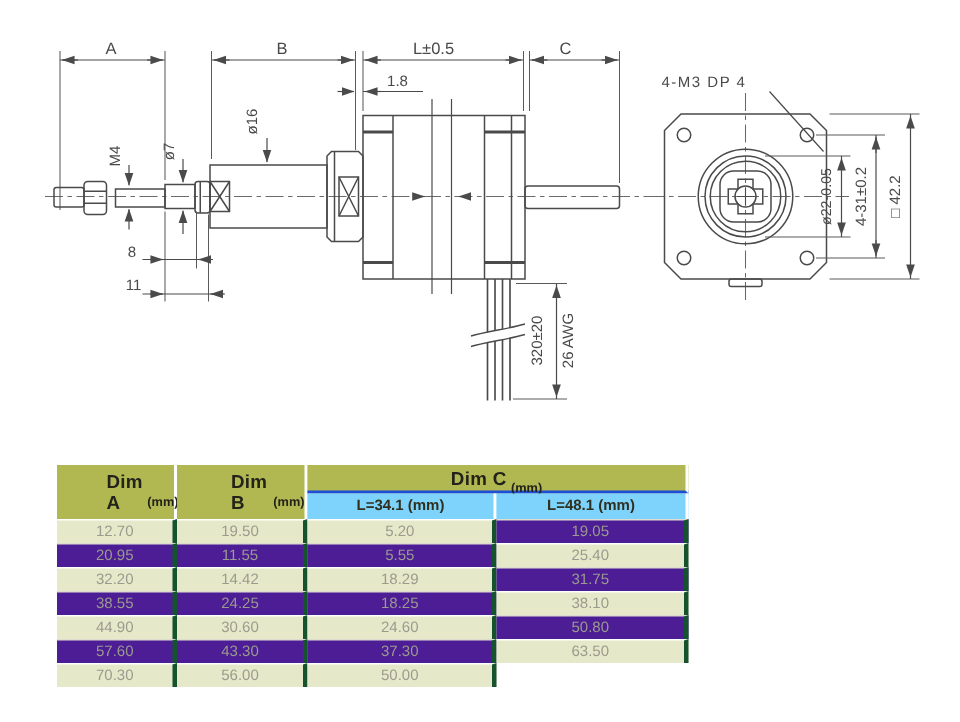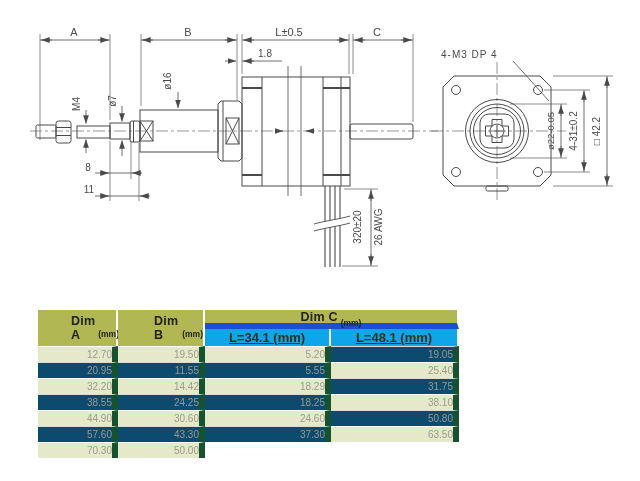--- a/index.html
+++ b/index.html
@@ -13,27 +13,27 @@
 
   
   #dimtable{position:absolute;left:38px;top:310px;width:421px;
     display:grid;grid-template-columns:80px 87px 126px 128px;
     grid-template-rows:19px 17px repeat(7,16px);}
   .th{background:#b1b852;color:#23231a;display:flex;align-items:center;justify-content:center;
       border-right:2px solid #fff;}
   .th-title{font-size:12.5px;font-weight:bold;letter-spacing:.2px;}
   .th-unit{font-size:8.5px;font-weight:bold;margin-left:3px;margin-top:12px;}
   .th-span{grid-row:1/3;padding-left:36px;}
-  .th-c{grid-column:3/5;border-bottom:6px solid #1d4ed8;}
-  .th-sub{background:#0ea5e9;color:#30301f;font-size:13px;font-weight:bold;
-      display:flex;align-items:center;justify-content:center;border-right:2px solid #fff;text-decoration:underline;}
-  .td{font-size:10px;color:#9b9a8e;text-align:right;line-height:15px;
-      border-right:6px solid #14532d;border-top:1px solid #ffffff;}
+  .th-c{grid-column:3/5;border-bottom:2px solid #1d4ed8;}
+  .th-sub{background:#7dd3fc;color:#30301f;font-size:10px;font-weight:bold;
+      display:flex;align-items:center;justify-content:center;border-right:2px solid #fff;}
+  .td{font-size:10px;color:#9b9a8e;text-align:center;line-height:15px;
+      border-right:3px solid #14532d;border-top:1px solid #ffffff;}
   .r-alt{background:#e6e9c9;}
-  .r-wht{background:#0c4a6e;border-top:1px solid #dddccf;}
+  .r-wht{background:#4c1d95;border-top:1px solid #dddccf;}
 </style>
 </head>
 <body>
 
 <div id="stage">
 
   <svg id="drawing" width="640" height="300" viewBox="0 0 640 300">
     <defs>
       <marker id="arw" markerWidth="9" markerHeight="7" refX="8.2" refY="3.5" orient="auto" markerUnits="userSpaceOnUse">
         <path d="M0,0.6 L8.5,3.5 L0,6.4 z" fill="#4a4a4a"></path>
@@ -297,15 +297,16 @@
     <div class="td r-alt">30.60</div>
     <div class="td r-alt">24.60</div>
 
     <div class="td r-wht">50.80</div>
     <div class="td r-wht">57.60</div>
     <div class="td r-wht">43.30</div>
     <div class="td r-wht">37.30</div>
 
     <div class="td r-alt">63.50</div>
     <div class="td r-alt">70.30</div>
+    <div class="td r-alt">56.00</div>
     <div class="td r-alt">50.00</div>
   </div>
 </div>
 
 </body></html>

